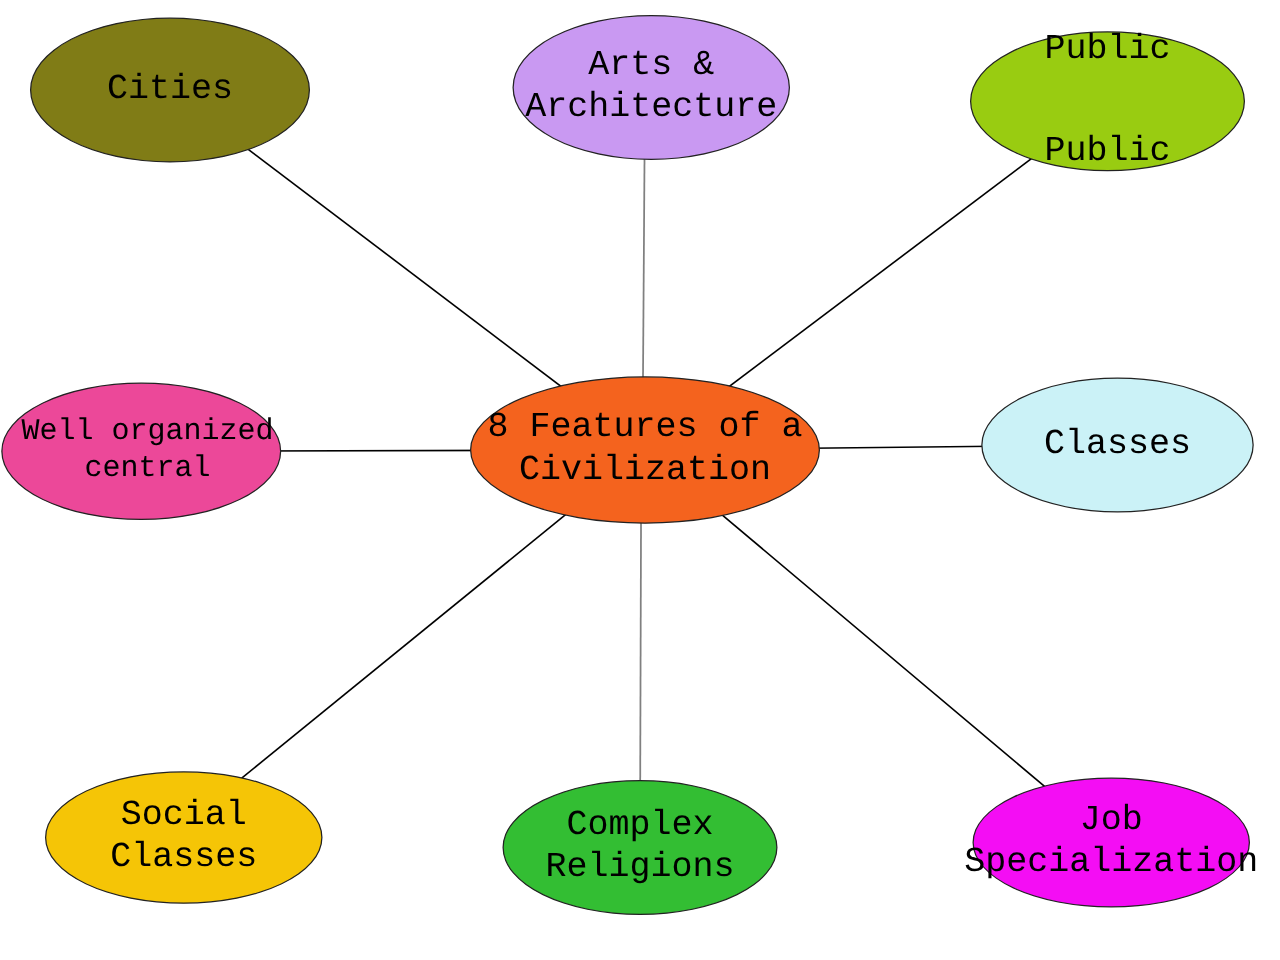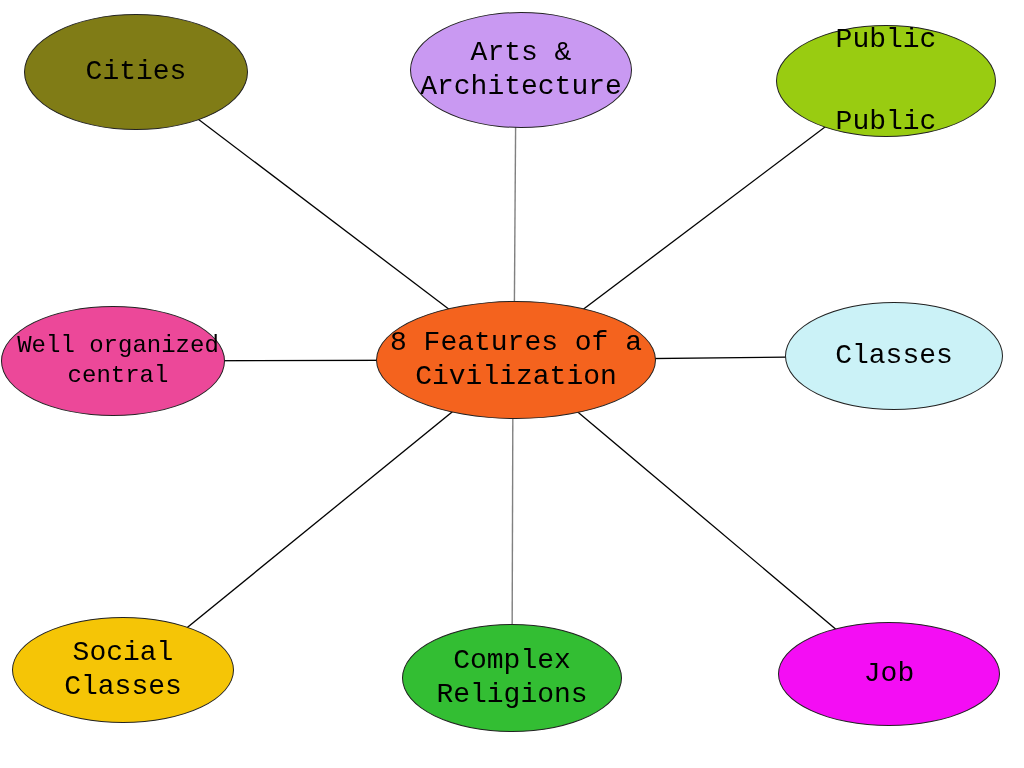--- a/index.html
+++ b/index.html
@@ -32,21 +32,21 @@
   }
   .node span { display: block; line-height: 34px; font-size: 28px; white-space: nowrap; }
 
   .node-cities     { left:  24px; top:  14px; width: 224px; height: 116px; }
   .node-arts       { left: 410px; top:  12px; width: 222px; height: 116px; }
   .node-public     { left: 776px; top:  25px; width: 220px; height: 112px; gap: 48px; }
   .node-govt       { left:   1px; top: 306px; width: 224px; height: 110px; }
   .node-govt span  { font-size: 24px; line-height: 30px; }
   .node-center     { left: 376px; top: 301px; width: 280px; height: 118px; text-align: right; }
   .node-writing    { left: 785px; top: 302px; width: 218px; height: 108px; }
-  .node-social     { left:  12px; top: 617px; width: 222px; height: 106px; }
+  .node-social     { left:  36px; top: 617px; width: 222px; height: 106px; }
   .node-religions  { left: 402px; top: 624px; width: 220px; height: 108px; }
   .node-job        { left: 778px; top: 622px; width: 222px; height: 104px; }
 </style>
 </head>
 <body>
 
 <div class="slide">
 
   <svg class="connectors" viewBox="0 0 1024 768" xmlns="http://www.w3.org/2000/svg">
     <line x1="516" y1="360" x2="136" y2="72" stroke="#000000" stroke-width="1.3"></line>
@@ -92,15 +92,16 @@
     <span>Classes</span>
   </div>
 
   <div class="node node-religions" style="background: rgb(51, 190, 51);">
     <span>Complex</span>
     <span>Religions</span>
   </div>
 
   <div class="node node-job" style="background: rgb(244, 13, 244);">
     <span>Job</span>
+    <span>Specialization</span>
   </div>
 
 </div>
 
 </body></html>

